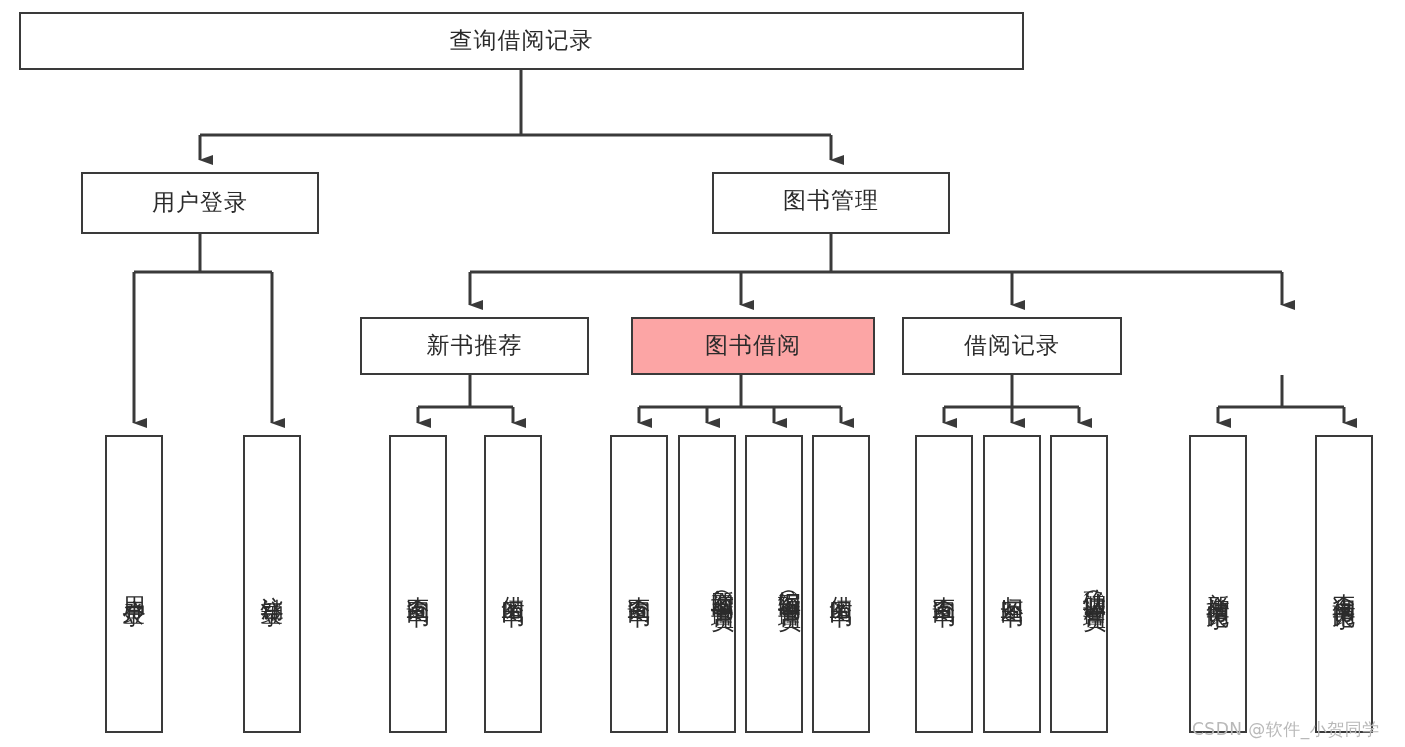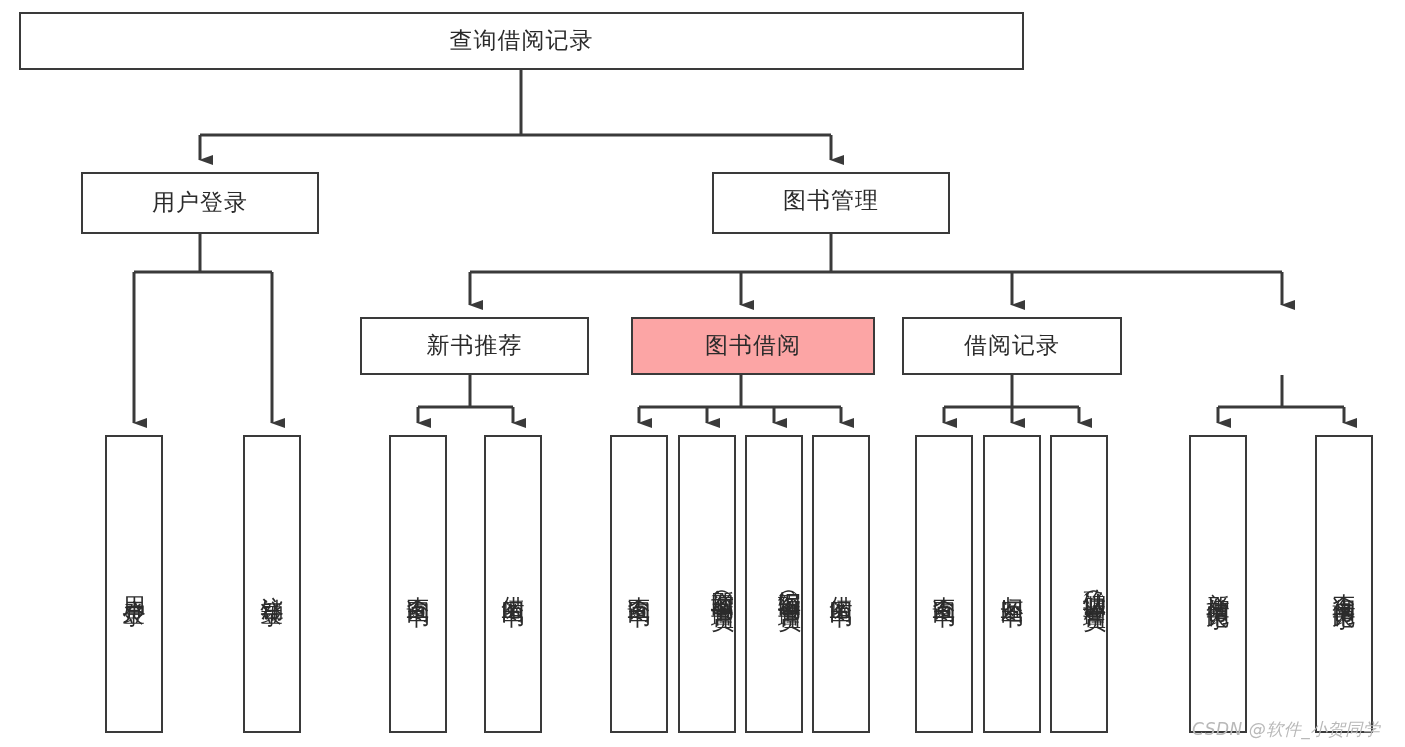--- a/index.html
+++ b/index.html
@@ -62,21 +62,20 @@
     align-items: flex-start;
   }
   .watermark {
     position: absolute;
     color: #b9b9b9;
     font-size: 17px;
     letter-spacing: 0.5px;
     white-space: nowrap;
     z-index: 5;
     font-family: "DejaVu Sans", "Liberation Sans", sans-serif;
-    font-style: italic;
   }
 </style>
 </head>
 <body>
 
 <div id="canvas" style="background: rgb(255, 255, 255);">
 
   <svg id="edges" viewBox="0 0 1405 747">
     <defs>
       <marker id="arrow" viewBox="0 0 12 14" refX="6" refY="13" markerWidth="12" markerHeight="14" orient="auto-start-reverse" markerUnits="userSpaceOnUse">

